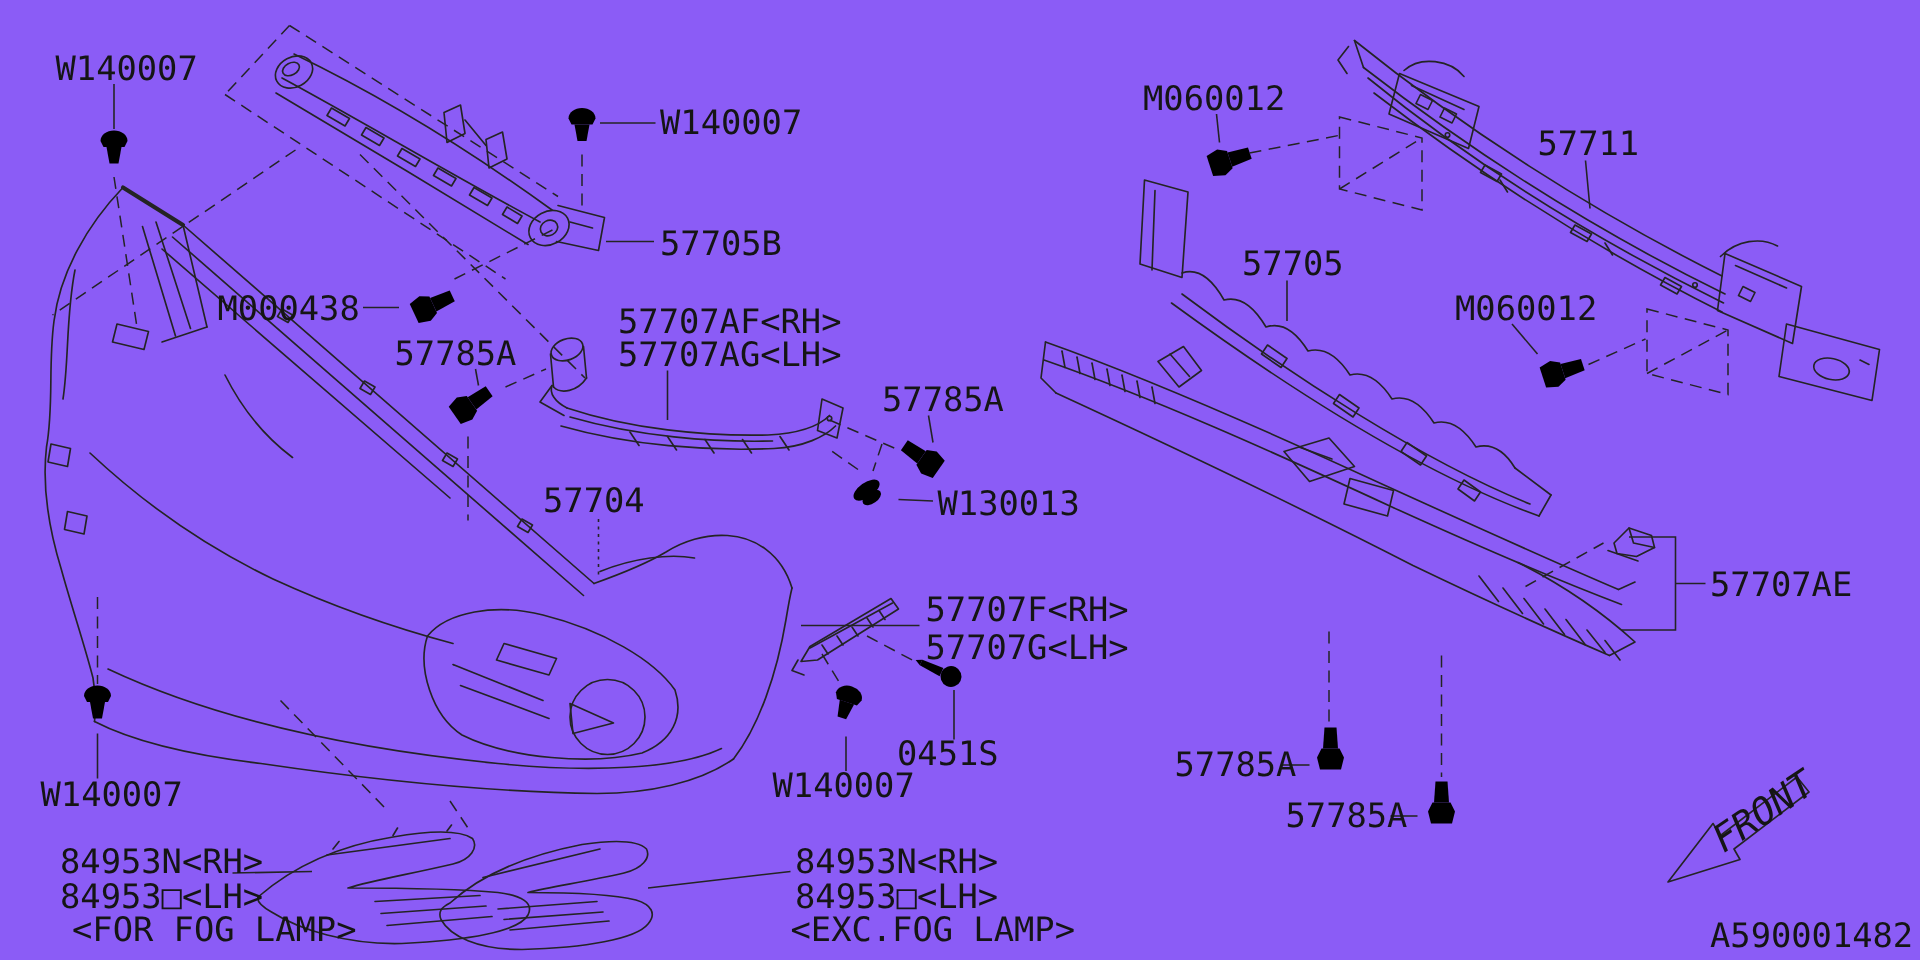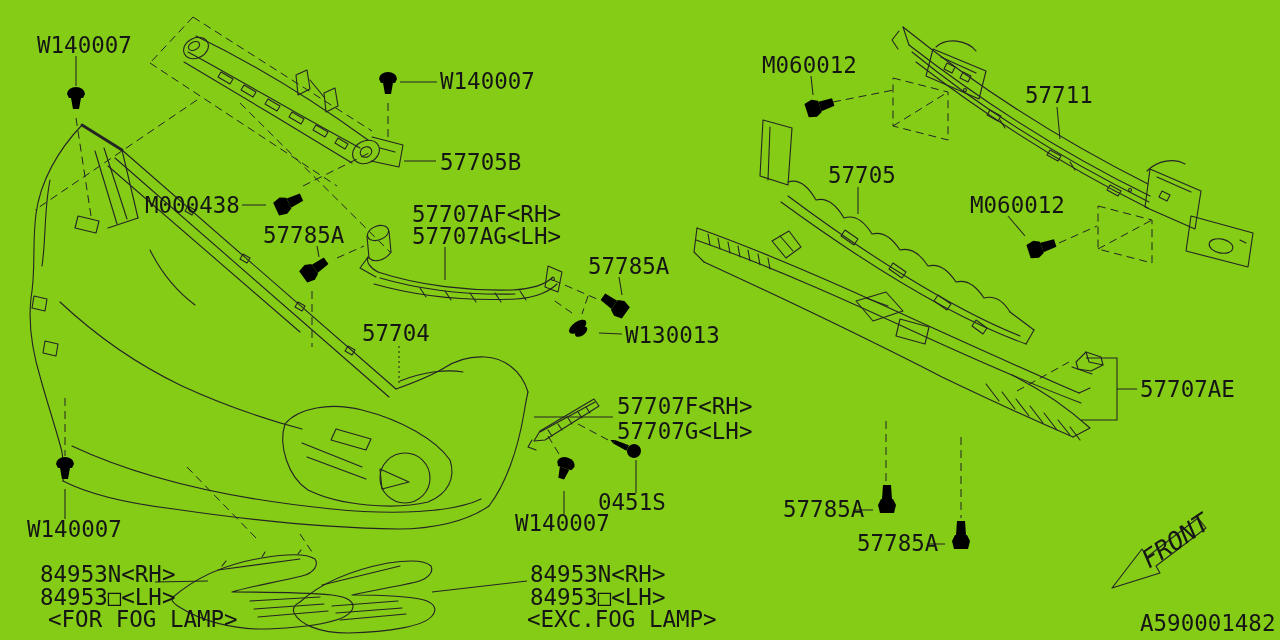--- a/index.html
+++ b/index.html
@@ -1,16 +1,16 @@
 <!DOCTYPE html>
 <html><head>
 <meta charset="utf-8">
 <style>
   html,body{margin:0;padding:0;background:#ffffff;}
-  .stage{width:1280px;height:640px;position:relative;background:#84cc16;overflow:hidden;}
+  .stage{width:1280px;height:640px;position:relative;background:#8b5cf6;overflow:hidden;}
   svg{display:block;}
   .art path,.art line,.art ellipse,.art circle,.art polyline{fill:none;stroke:#242424;stroke-width:1.1;stroke-linecap:round;stroke-linejoin:round;}
   .leaders line,.leaders path{fill:none;stroke:#242424;stroke-width:1.05;}
   .dashes line,.dashes path{fill:none;stroke:#242424;stroke-width:1;stroke-dasharray:8 5;}
   .dot{stroke-dasharray:2 3 !important;}
   .bold3{stroke-width:2.8 !important;}
   .lbl{font-family:"DejaVu Sans Mono",monospace;font-size:22.5px;fill:#151515;}
   .lbl-front{font-family:"DejaVu Sans Mono",monospace;font-style:italic;font-size:25px;fill:#151515;}
 </style>
 </head>

